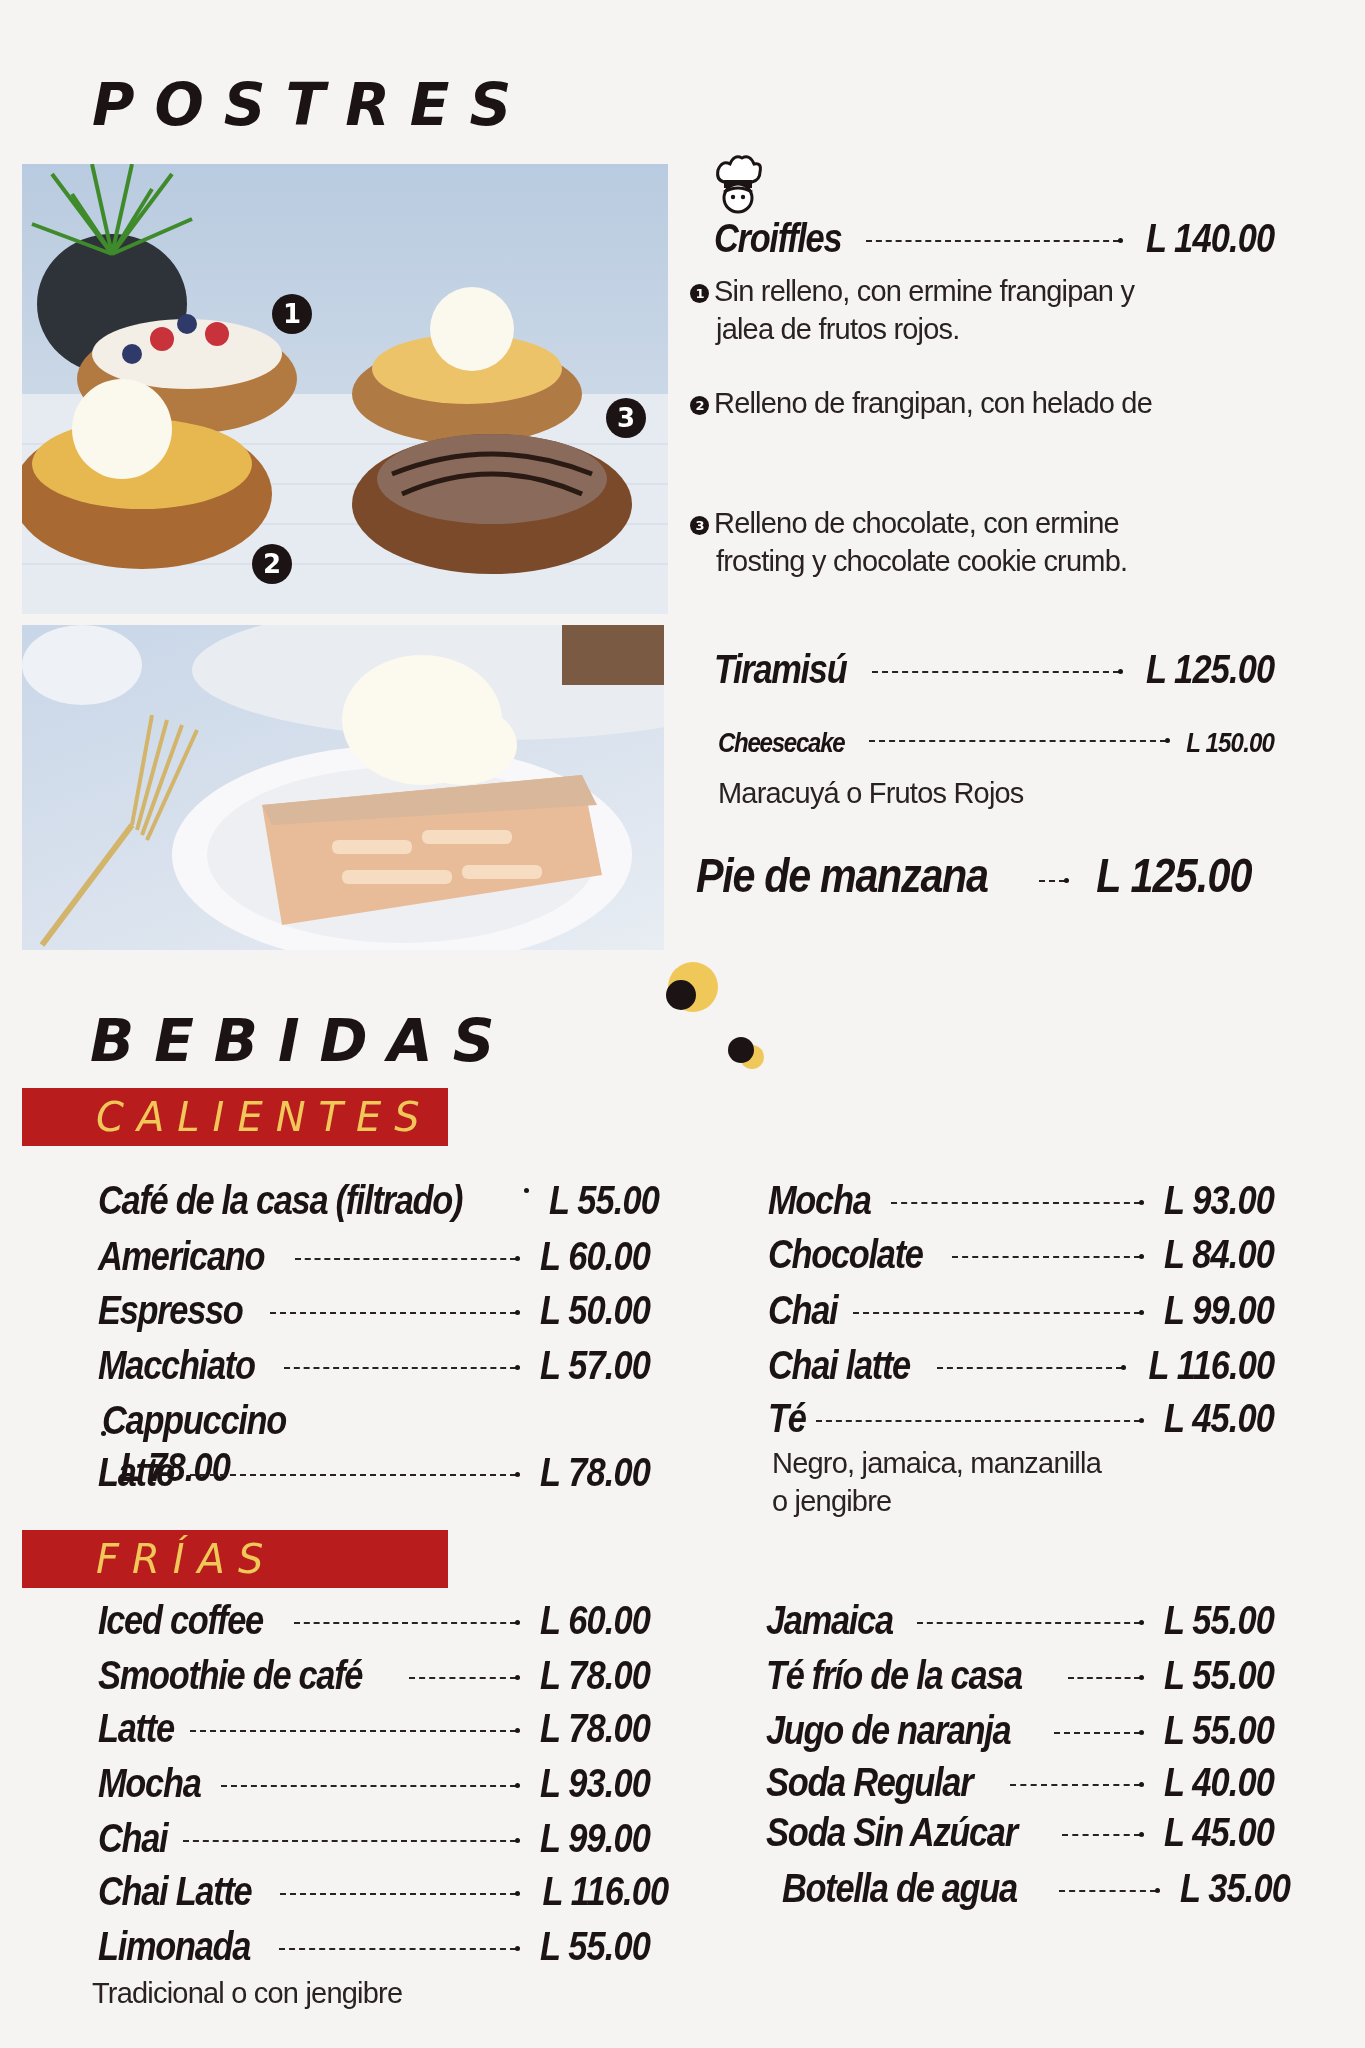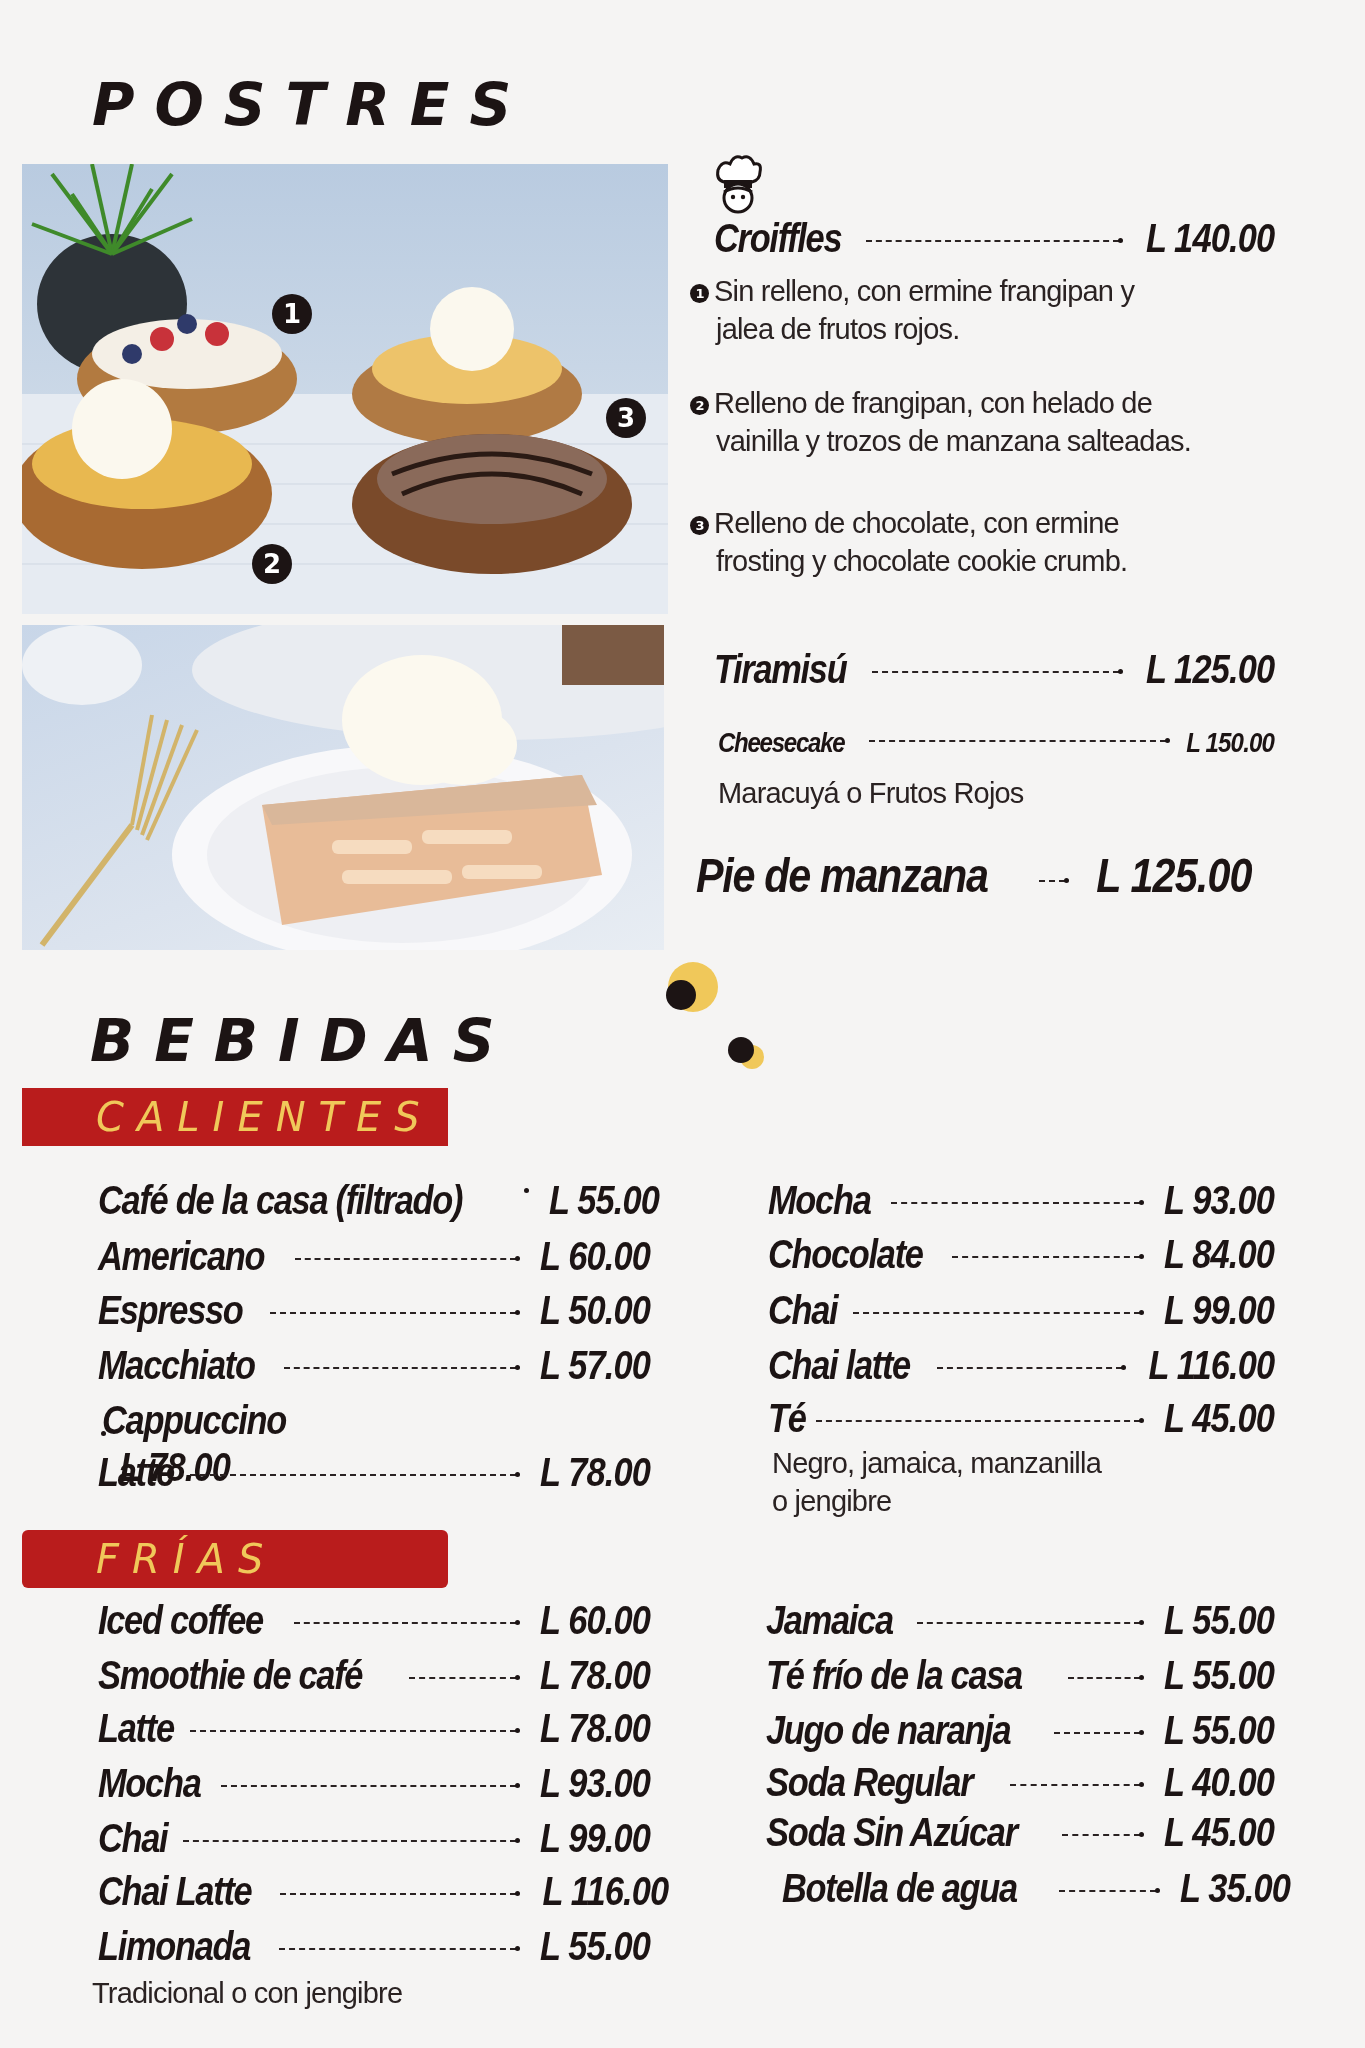--- a/index.html
+++ b/index.html
@@ -143,21 +143,20 @@
   <span class="leader"></span>
   <span class="price">L 140.00</span>
 </div>
 
 <div class="note" style="left:690px;top:272px;">
   <span class="bullet">1</span><span>Sin relleno, con ermine frangipan y</span><br>
   <span style="padding-left:26px;">jalea de frutos rojos.</span>
 </div>
 <div class="note" style="left:690px;top:384px;">
   <span class="bullet">2</span><span>Relleno de frangipan, con helado de</span><br>
-  <span style="padding-left:26px;">vainilla y trozos de manzana salteadas.</span>
 </div>
 <div class="note" style="left:690px;top:504px;">
   <span class="bullet">3</span><span>Relleno de chocolate, con ermine</span><br>
   <span style="padding-left:26px;">frosting y chocolate cookie crumb.</span>
 </div>
 
 <div class="row" style="left:714px;top:647px;width:560px;font-size:40px;">
   <span class="name">Tiramisú</span>
   <span class="leader"></span>
   <span class="price">L 125.00</span>
@@ -239,21 +238,21 @@
 <div class="row" style="left:768px;top:1396px;width:506px;font-size:40px;">
     <span class="name">Té</span>
     <span class="leader"></span>
     <span class="price">L 45.00</span>
   </div>
 <div class="note" style="left:772px;top:1444px;">
   <span>Negro, jamaica, manzanilla</span><br>
   <span>o jengibre</span>
 </div>
 
-<div class="abs band" style="top:1530px;border-radius:6px;">
+<div class="abs band" style="top:1530px;">
   <span>FRÍAS</span>
 </div>
 
 <div class="row" style="left:98px;top:1598px;width:552px;font-size:40px;">
     <span class="name">Iced coffee</span>
     <span class="leader"></span>
     <span class="price">L 60.00</span>
   </div>
 <div class="row" style="left:98px;top:1653px;width:552px;font-size:40px;">
     <span class="name">Smoothie de café</span>

